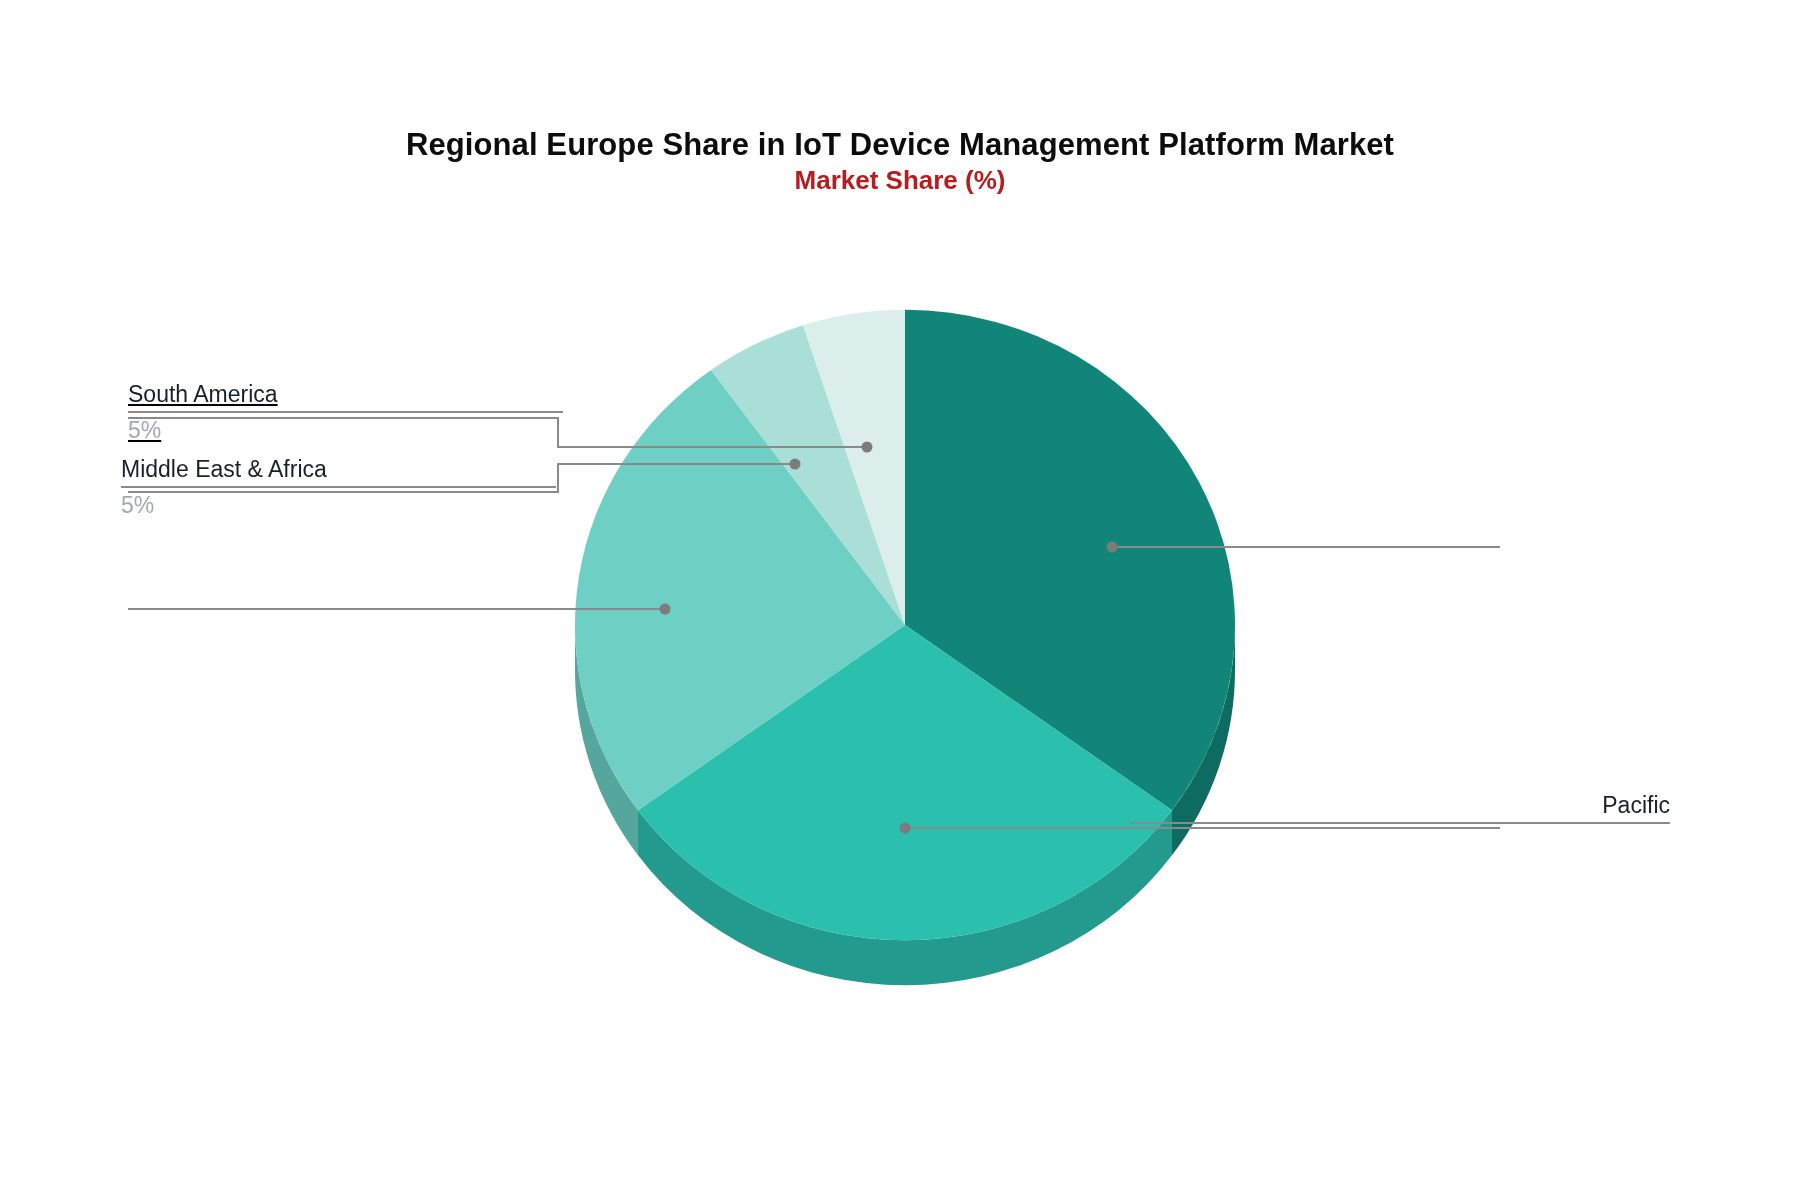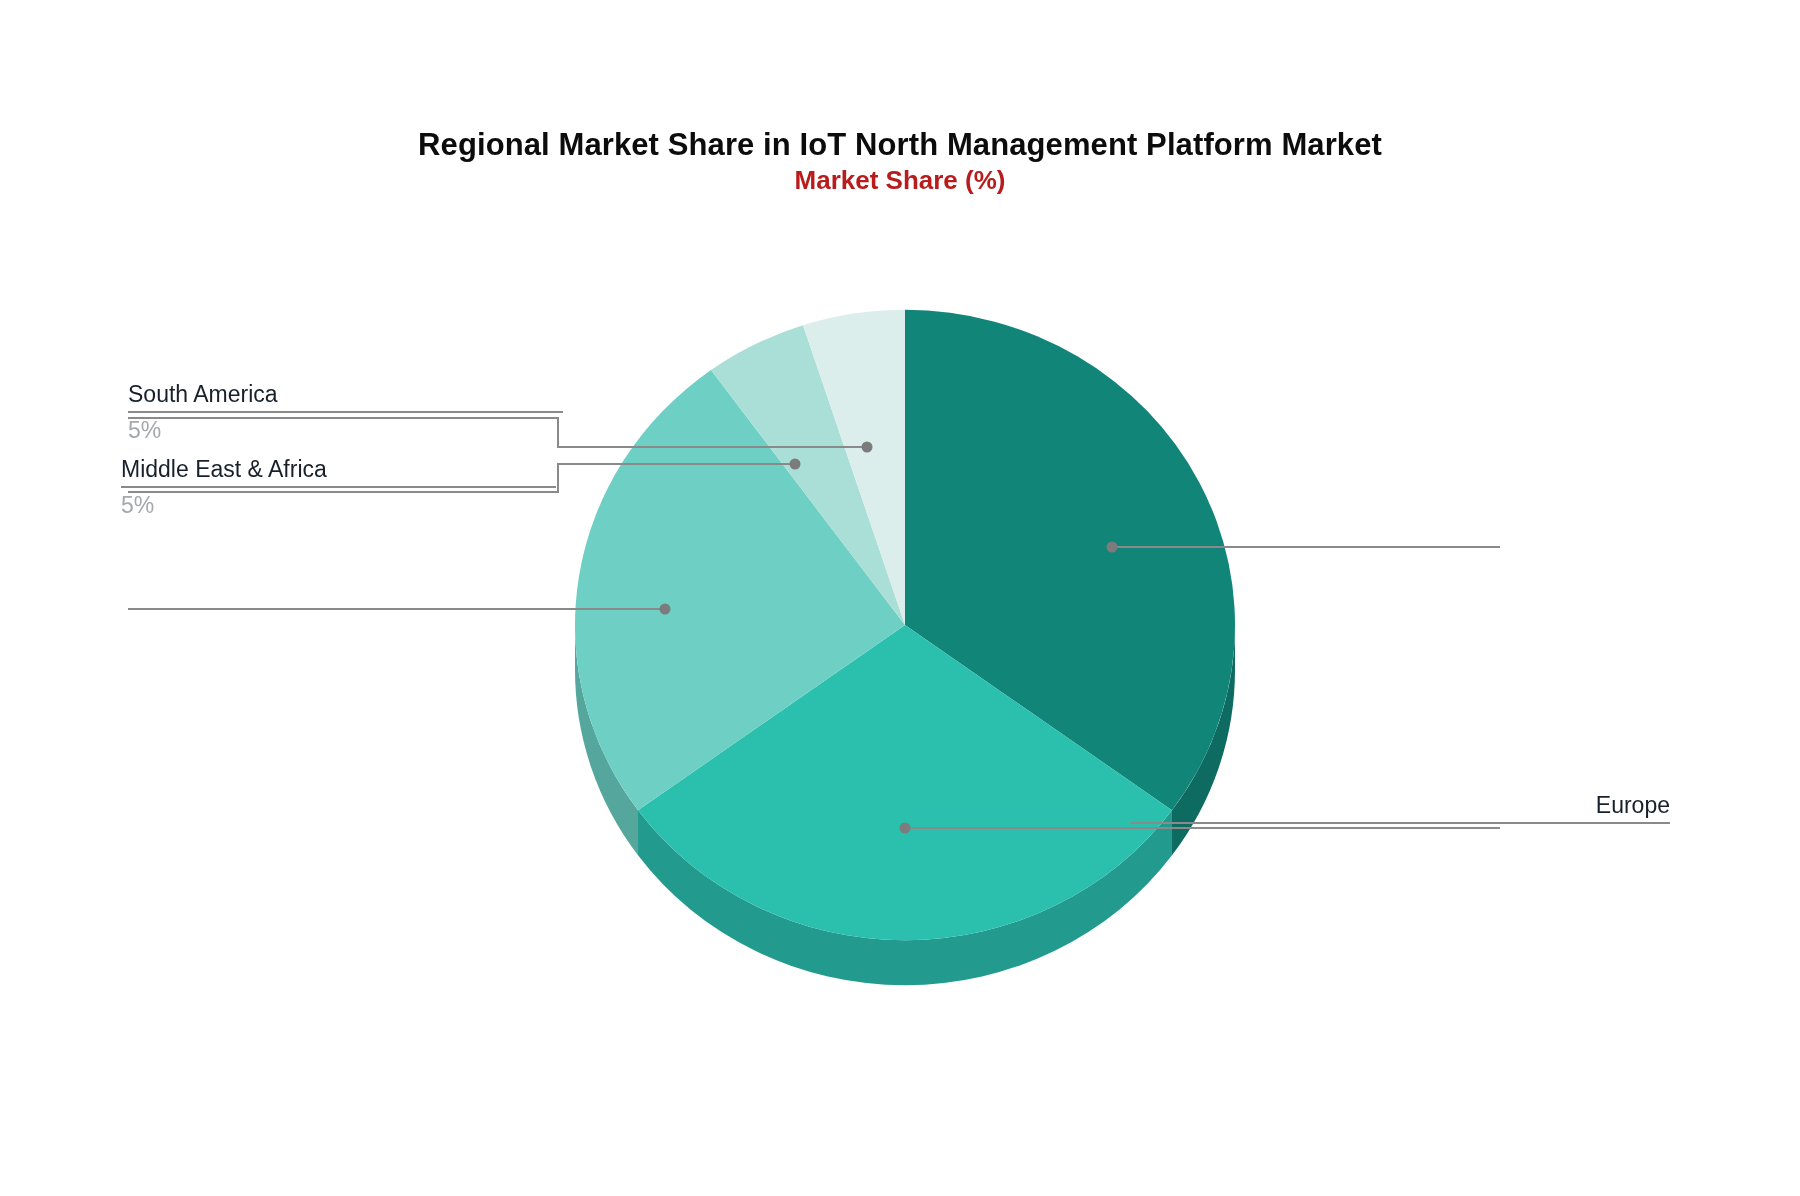--- a/index.html
+++ b/index.html
@@ -100,21 +100,21 @@
     left: 104px;
     top: 0px;
   }
 </style>
 </head>
 <body>
 
 <div id="stage">
 
   <div id="title-block">
-    <div id="chart-title">Regional Market Share in IoT North Management Platform Market</div>
+    <div id="chart-title">Regional Europe Share in IoT Device Management Platform Market</div>
     <div id="chart-subtitle">Market Share (%)</div>
   </div>
 
   <svg id="pie-svg" viewBox="0 0 1800 1196">
 
     <g>
         <path fill="#0e6b61" d="M 1235 625 A 330 315.15 0 0 1 1171.9756081437326 810.2405222599729 L 1171.9756081437326 855.2405222599729 A 330 315.15 0 0 0 1235 670 Z"></path>
         <path fill="#229b8e" d="M 1171.9756081437326 810.2405222599729 A 330 315.15 0 0 1 638.0243918562674 810.240522259973 L 638.0243918562674 855.240522259973 A 330 315.15 0 0 0 1171.9756081437326 855.2405222599729 Z"></path>
         <path fill="#55a79e" d="M 638.0243918562674 810.240522259973 A 330 315.15 0 0 1 575 625 L 575 670 A 330 315.15 0 0 0 638.0243918562674 855.240522259973 Z"></path>
       </g>
@@ -142,33 +142,33 @@
 
     <g fill="#7c7c7c" stroke="none">
       <circle cx="1112" cy="547" r="5.5"></circle>
       <circle cx="905" cy="828" r="5.5"></circle>
       <circle cx="665" cy="609" r="5.5"></circle>
       <circle cx="795" cy="464" r="5.5"></circle>
       <circle cx="867" cy="447" r="5.5"></circle>
     </g>
   </svg>
 
-  <div class="callout left" style="left:128px; top:380px; width:435px;">
+  <div class="callout left" style="left:128px; top:380px; width:435px;text-decoration:underline;">
     <div class="cl-name">South America</div>
     <div class="cl-rule"></div>
     <div class="cl-value">5%</div>
   </div>
 
   <div class="callout left" style="left:121px; top:455px; width:435px;">
     <div class="cl-name">Middle East &amp; Africa</div>
     <div class="cl-rule"></div>
     <div class="cl-value">5%</div>
   </div>
 
 
 
   <div class="callout right" style="left:1130px; top:791px; width:540px;">
-    <div class="cl-name">Europe</div>
+    <div class="cl-name">Pacific</div>
     <div class="cl-rule"></div>
   </div>
 
 
 </div>
 
 </body></html>

